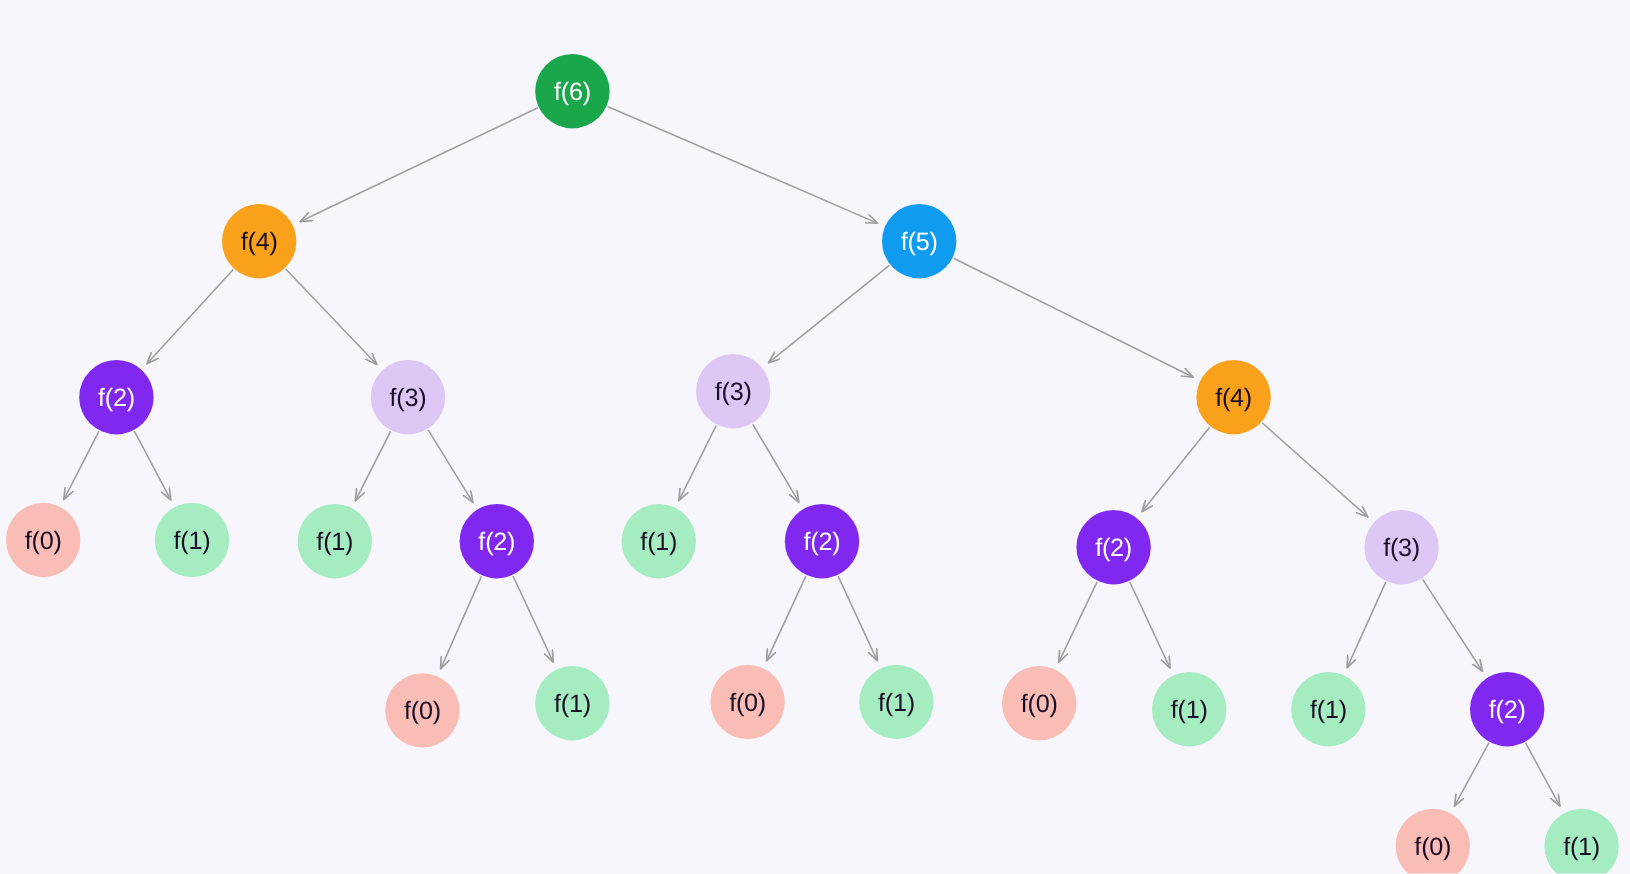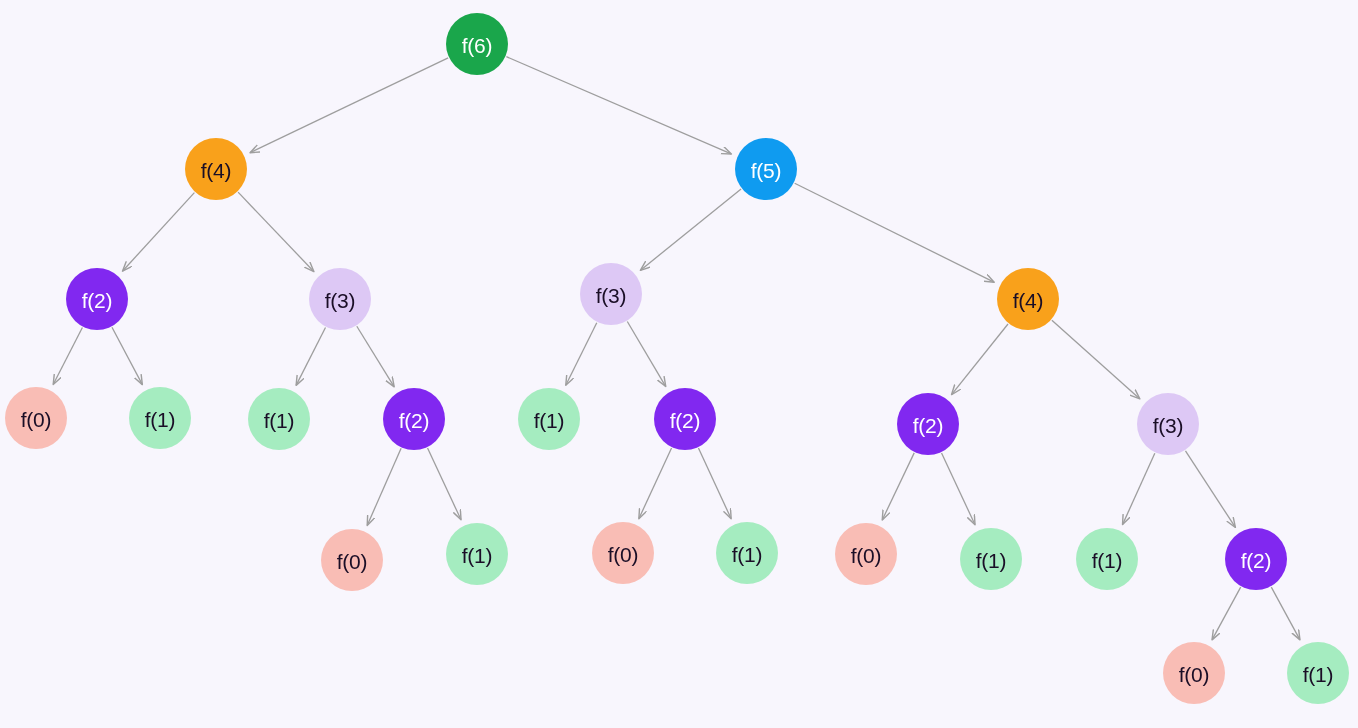--- a/index.html
+++ b/index.html
@@ -10,20 +10,21 @@
     width: 1358px;
     height: 728px;
     background: #f8f6fd;
     font-family: "Liberation Sans", sans-serif;
     overflow: hidden;
   }
   #canvas-wrap {
     position: relative;
     width: 1358px;
     height: 532px;
+    margin-top: 32px;
   }
   #tree-svg {
     position: absolute;
     top: 0;
     left: 0;
     width: 1358px;
     height: 728px;
   }
   .node-circle {
     stroke: none;

